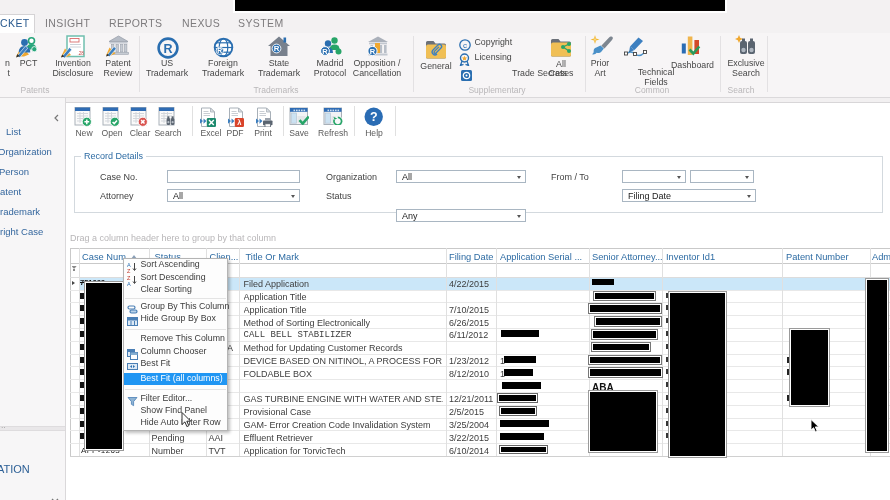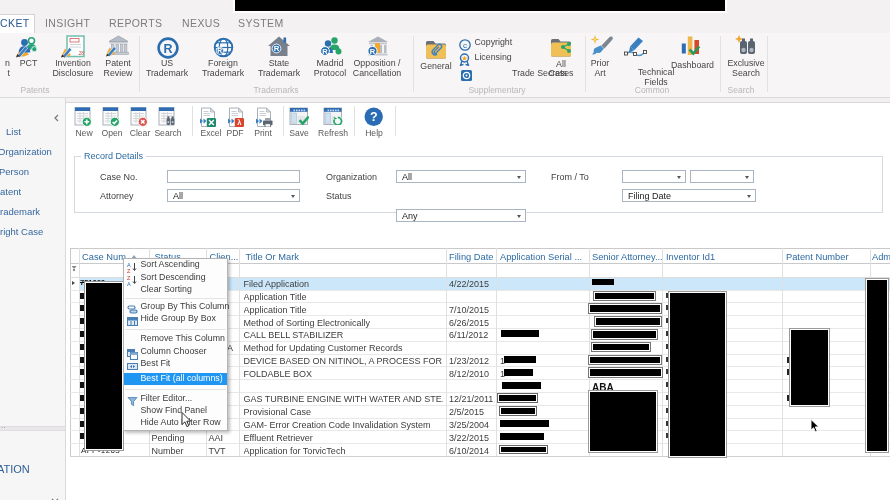--- a/index.html
+++ b/index.html
@@ -358,20 +358,21 @@
 <div class="dd" style="left:396px;top:170px;width:130px;height:13px;">All</div>
 <div class="flbl" style="left:551px;top:172px;">From / To</div>
 <div class="dd" style="left:622px;top:170px;width:64px;height:13px;"></div>
 <div class="dd" style="left:690px;top:170px;width:64px;height:13px;"></div>
 <div class="flbl" style="left:100px;top:191px;">Attorney</div>
 <div class="dd" style="left:167px;top:189px;width:133px;height:13px;">All</div>
 <div class="flbl" style="left:326px;top:191px;">Status</div>
 <div class="dd" style="left:396px;top:189px;width:130px;height:13px;margin-top:20px;">Any</div>
 <div class="dd" style="left:622px;top:189px;width:134px;height:13px;">Filing Date</div>
 
+<div class="txt" style="left:70px;top:233px;font-size:9px;color:#b8b6b8;">Drag a column header here to group by that column</div>
 
 <div id="grid">
 <div class="ab" style="left:69.6px;top:248px;width:820.4px;height:208.0px;background:#fff;border-left:1px solid #c9c9c9;border-top:1px solid #c9c9c9;box-sizing:border-box;"></div>
 <div class="ab" style="left:79.2px;top:276.8px;width:810.8px;height:12.8px;background:#cbe7f9;"></div>
 <div class="ab" style="left:69.6px;top:263px;width:820.4px;height:1px;background:#c9c9c9;"></div>
 <div class="ab" style="left:69.6px;top:276.8px;width:820.4px;height:1px;background:#dcdcdc;"></div>
 <div class="ab" style="left:69.6px;top:289.60px;width:820.4px;height:1px;background:#e8e8e8;"></div>
 <div class="ab" style="left:69.6px;top:302.40px;width:820.4px;height:1px;background:#e8e8e8;"></div>
 <div class="ab" style="left:69.6px;top:315.20px;width:820.4px;height:1px;background:#e8e8e8;"></div>
 <div class="ab" style="left:69.6px;top:328.00px;width:820.4px;height:1px;background:#e8e8e8;"></div>
@@ -410,21 +411,21 @@
 <div class="ab" style="left:71.6px;top:266px;width:5px;height:2.5px;background:#8a8a8a;clip-path:polygon(0 0,100% 0,60% 100%,40% 100%);"></div>
       <div class="ab" style="left:73.3px;top:268.5px;width:1.4px;height:2.5px;background:#8a8a8a;"></div>
 <div class="ab" style="left:71.6px;top:281.3px;width:0;height:0;border-top:2.6px solid transparent;border-bottom:2.6px solid transparent;border-left:3.8px solid #444;"></div>
 <div class="gtitle" style="left:243.5px;top:279.10px;">Filed Application</div>
 <div class="gcell" style="left:449px;top:279.10px;">4/22/2015</div>
 <div class="gtitle" style="left:243.5px;top:291.90px;">Application Title</div>
 <div class="gtitle" style="left:243.5px;top:304.70px;">Application Title</div>
 <div class="gcell" style="left:449px;top:304.70px;">7/10/2015</div>
 <div class="gtitle" style="left:243.5px;top:317.50px;">Method of Sorting Electronically</div>
 <div class="gcell" style="left:449px;top:317.50px;">6/26/2015</div>
-<div class="gtitle" style="left:243.5px;top:330.30px;">CALL BELL STABILIZER</div>
+<div class="gtitle" style="left:243.5px;top:330.30px;font-family:Liberation Mono, monospace;">CALL BELL STABILIZER</div>
 <div class="gcell" style="left:449px;top:330.30px;">6/11/2012</div>
 <div class="gtitle" style="left:243.5px;top:343.10px;">Method for Updating Customer Records</div>
 <div class="gtitle" style="left:243.5px;top:355.90px;">DEVICE BASED ON NITINOL, A PROCESS FOR I...</div>
 <div class="gcell" style="left:449px;top:355.90px;">1/23/2012</div>
 <div class="gtitle" style="left:243.5px;top:368.70px;">FOLDABLE BOX</div>
 <div class="gcell" style="left:449px;top:368.70px;">8/12/2010</div>
 <div class="gtitle" style="left:243.5px;top:394.30px;">GAS TURBINE ENGINE WITH WATER AND STE...</div>
 <div class="gcell" style="left:449px;top:394.30px;">12/21/2011</div>
 <div class="gtitle" style="left:243.5px;top:407.10px;">Provisional Case</div>
 <div class="gcell" style="left:449px;top:407.10px;">2/5/2015</div>

